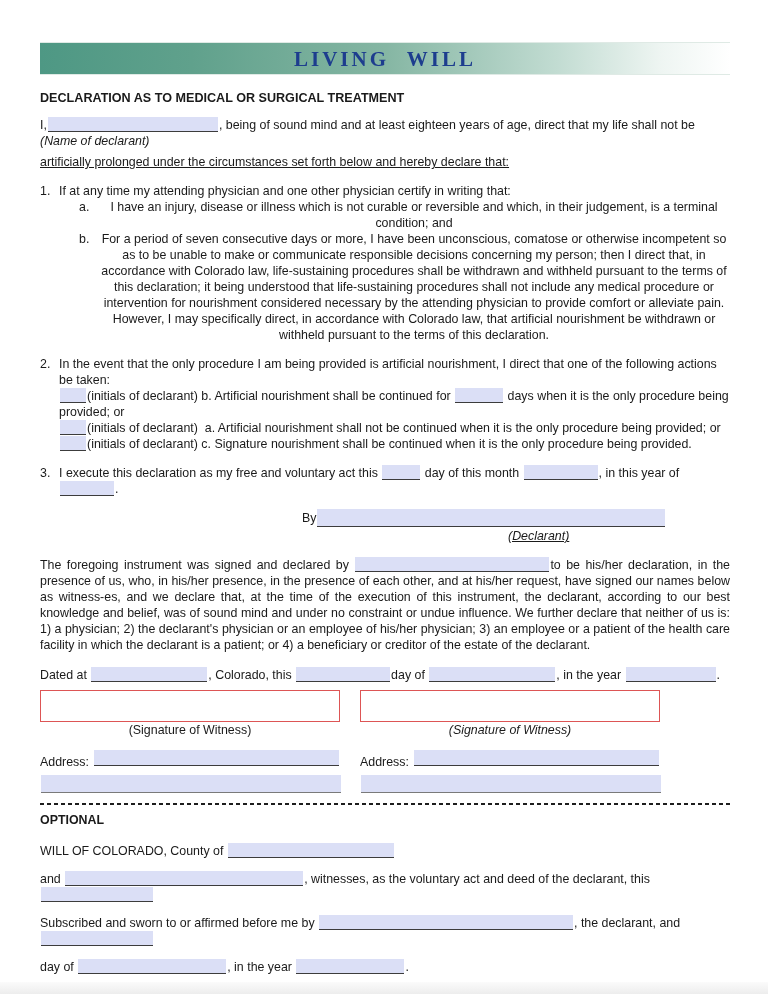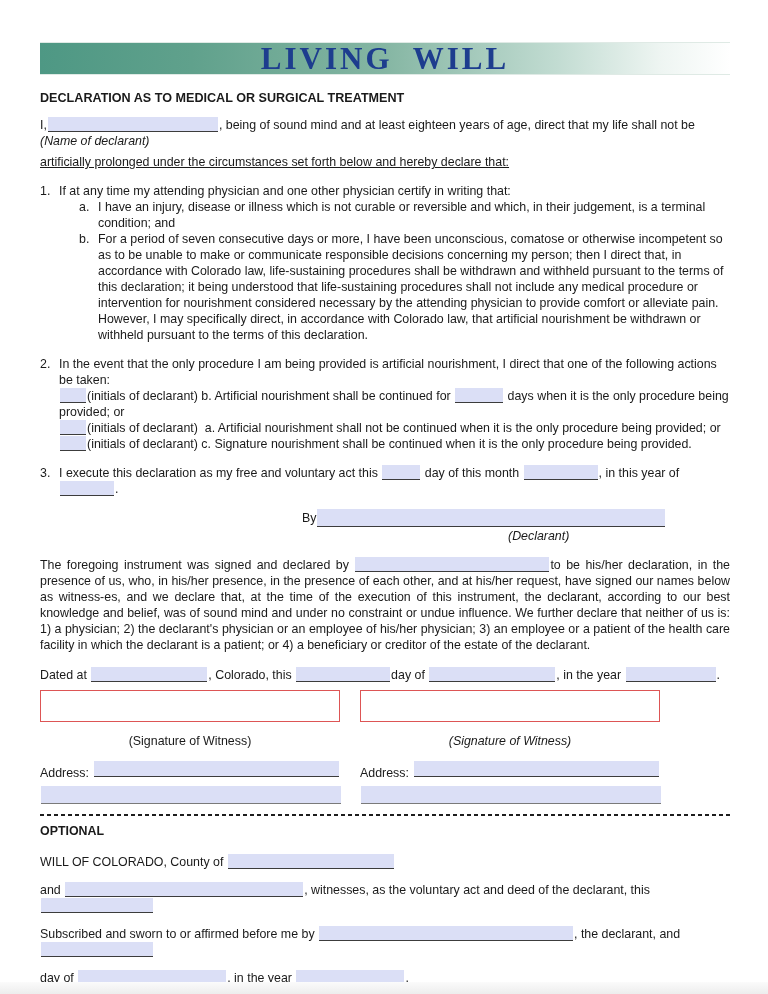--- a/index.html
+++ b/index.html
@@ -10,57 +10,57 @@
     overflow:hidden; line-height:16px;
   }
   .content { padding:42px 38px 0 40px; }
 
   .banner {
     height:33px; display:flex; align-items:center; justify-content:center;
     background:linear-gradient(90deg,#4e9884 0%, #60a18c 22%, #85b6a3 50%, #c2dcd2 75%, #eef5f2 90%, #ffffff 100%);
     border-top:1px solid #dfeae5; border-bottom:1px solid #dfeae5;
   }
   .banner-title {
-    font-family:"Liberation Serif", serif; font-weight:bold; font-size:31px;
+    font-family:"Liberation Serif", serif; font-weight:bold; font-size:21px;
     color:#1d3d8e; letter-spacing:3px; word-spacing:10px;
   }
 
   .doc-heading { margin-top:15px; font-weight:bold; font-size:12.6px; }
 
   .f {
     display:inline-block; background:#dbdff6; border-bottom:1px solid #3c3c3c;
     height:15px; vertical-align:-3px; margin:0 1px;
   }
   .f-noline { border-bottom:1px solid #8a8a8a; }
-  .caption { font-style:italic; }
+  .caption { font-style:italic;text-decoration:underline; }
 
   .intro-line1 { margin-top:11px; }
   .intro-caption { font-style:italic; }
   .intro-line2 { margin-top:5px;text-decoration:underline; }
 
   .item { display:flex; margin-top:13px; }
   .num { width:19px; flex:none; }
   .ibody { flex:1; }
   .sub { display:flex; margin-left:20px; }
   .slabel { width:19px; flex:none; }
-  .sbody { flex:1; }
+  .sbody { flex:1;text-align:center; }
   .init-line .f-init { width:26px; }
 
   .by-line { margin-top:12px; margin-left:262px; }
   .f-by { width:348px; height:18px; vertical-align:-5px; }
   .declarant-caption { margin-left:468px; font-style:italic; margin-top:1px; }
 
   .wit-par { margin-top:13px; text-align:justify; }
 
   .dated-line { margin-top:14px; }
 
   .wit-row { display:flex; gap:20px; margin-top:7px; width:620px; }
   .wit-col { width:300px; }
   .sig-box { height:32px; border:1px solid #dd5555; background:#fff; }
-  .sig-caption { text-align:center; margin-top:11px; }
+  .sig-caption { text-align:center; }
   .sig-caption.it { font-style:italic; }
   .addr-line { display:flex; margin-top:12px; align-items:baseline; }
   .addr-line .f { flex:1; height:16px; }
   .addr-label { margin-right:4px; flex:none; }
   .addr2 { margin-top:5px; }
   .addr2 .f-block { display:block; width:100%; height:18px; border-bottom:1px solid #7a7a7a; background:#dbdff6; }
 
   .divider {
     margin-top:10px; height:2px;
     background:repeating-linear-gradient(90deg,#1d1d1d 0 4px, transparent 4px 7px);

